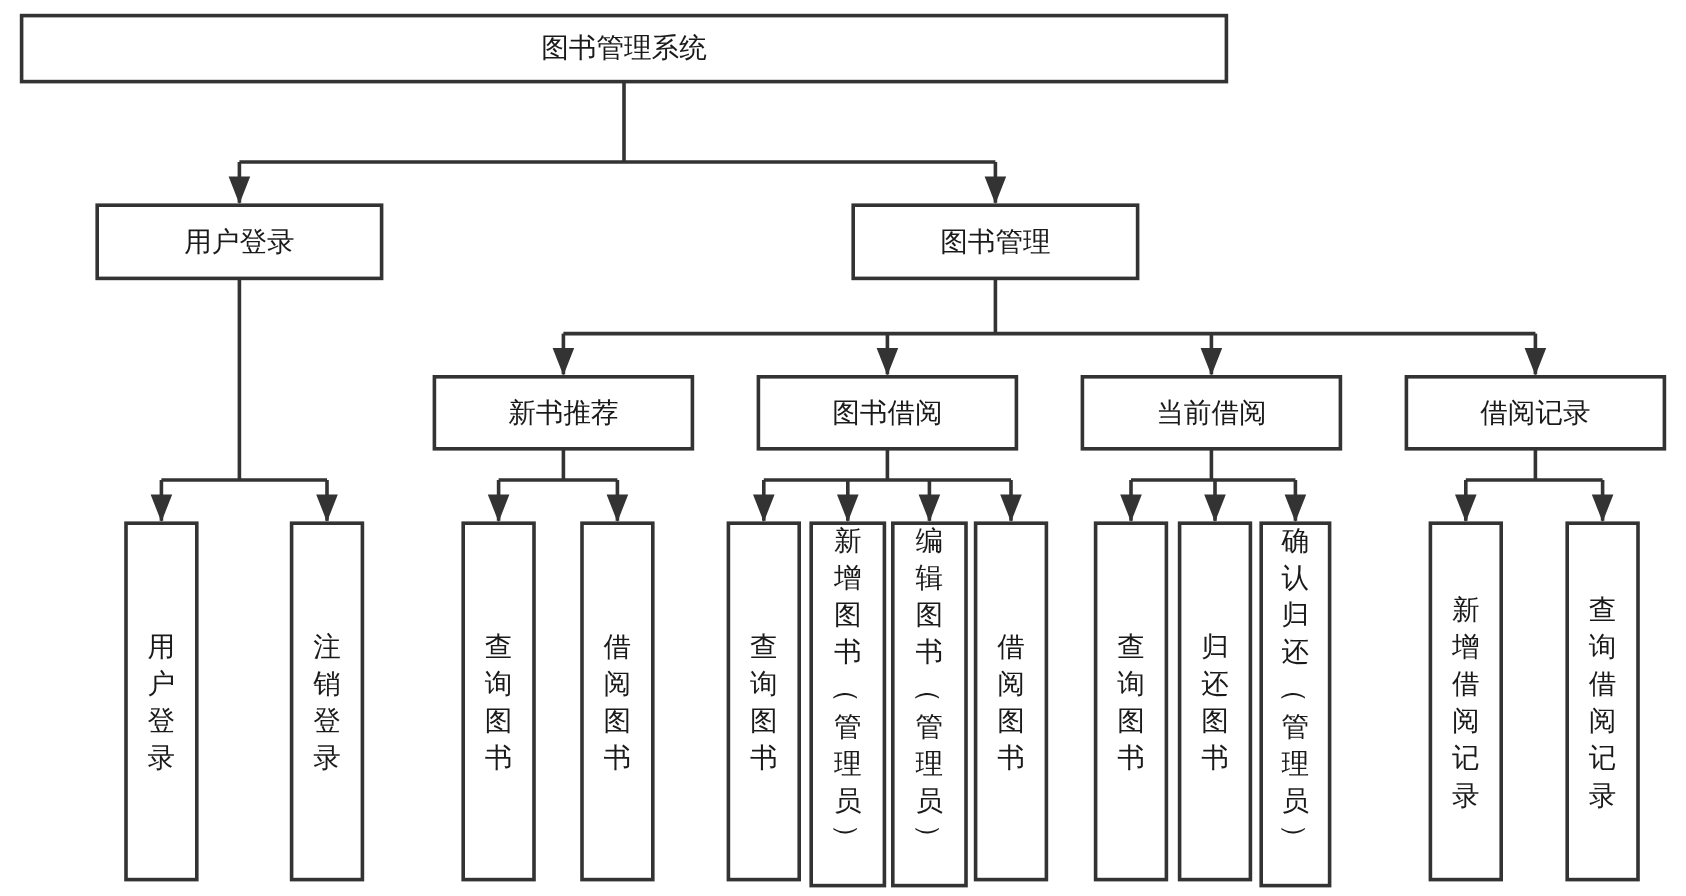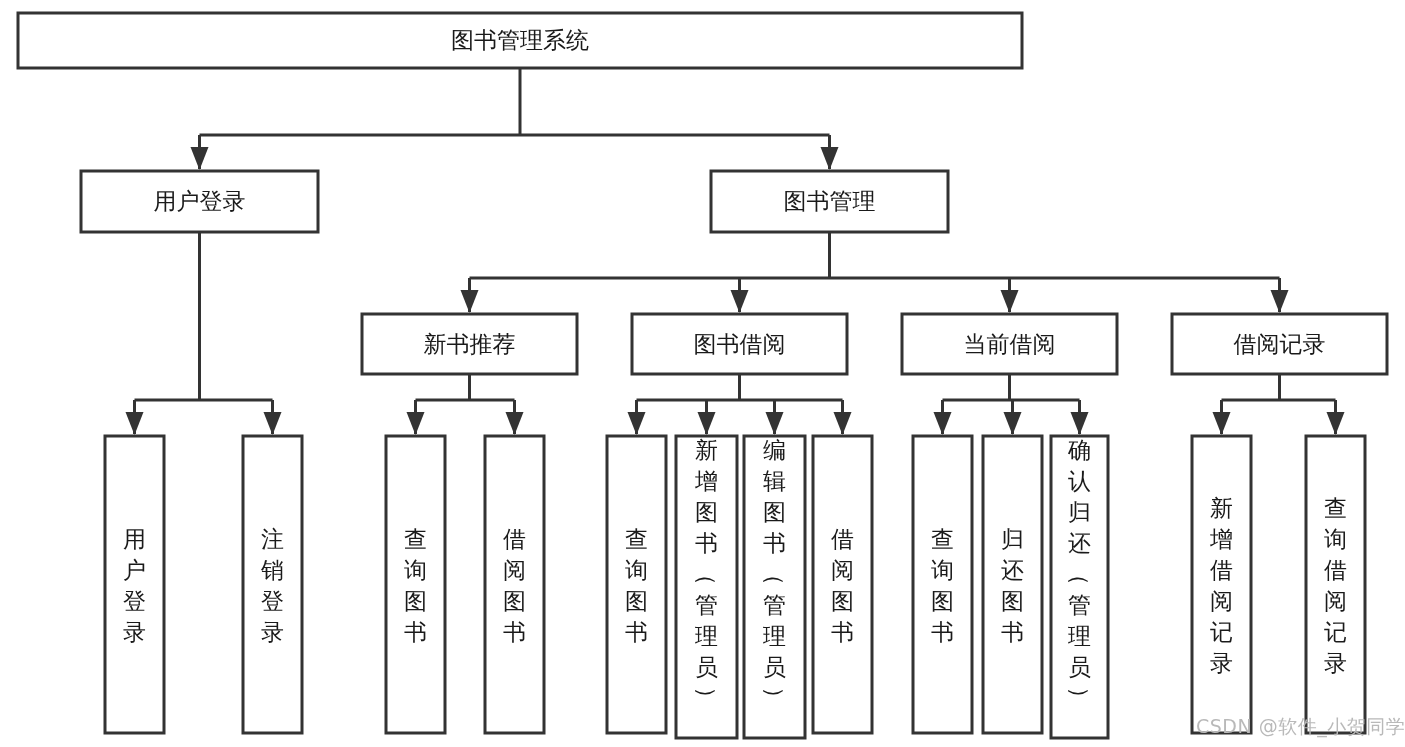--- a/index.html
+++ b/index.html
@@ -255,14 +255,13 @@
           <rect x="1306" y="436" width="59" height="297" class="node-box"></rect>
           <text x="1335.5" y="515.5" class="node-label-v">查</text>
           <text x="1335.5" y="546.5" class="node-label-v">询</text>
           <text x="1335.5" y="577.5" class="node-label-v">借</text>
           <text x="1335.5" y="608.5" class="node-label-v">阅</text>
           <text x="1335.5" y="639.5" class="node-label-v">记</text>
           <text x="1335.5" y="670.5" class="node-label-v">录</text>
         </g>
       </g>
   </svg>
-  <div class="watermark" style="left:1196px; top:714px;">CSDN @软件_小贺同学</div>
 </div>
 
 </body></html>

